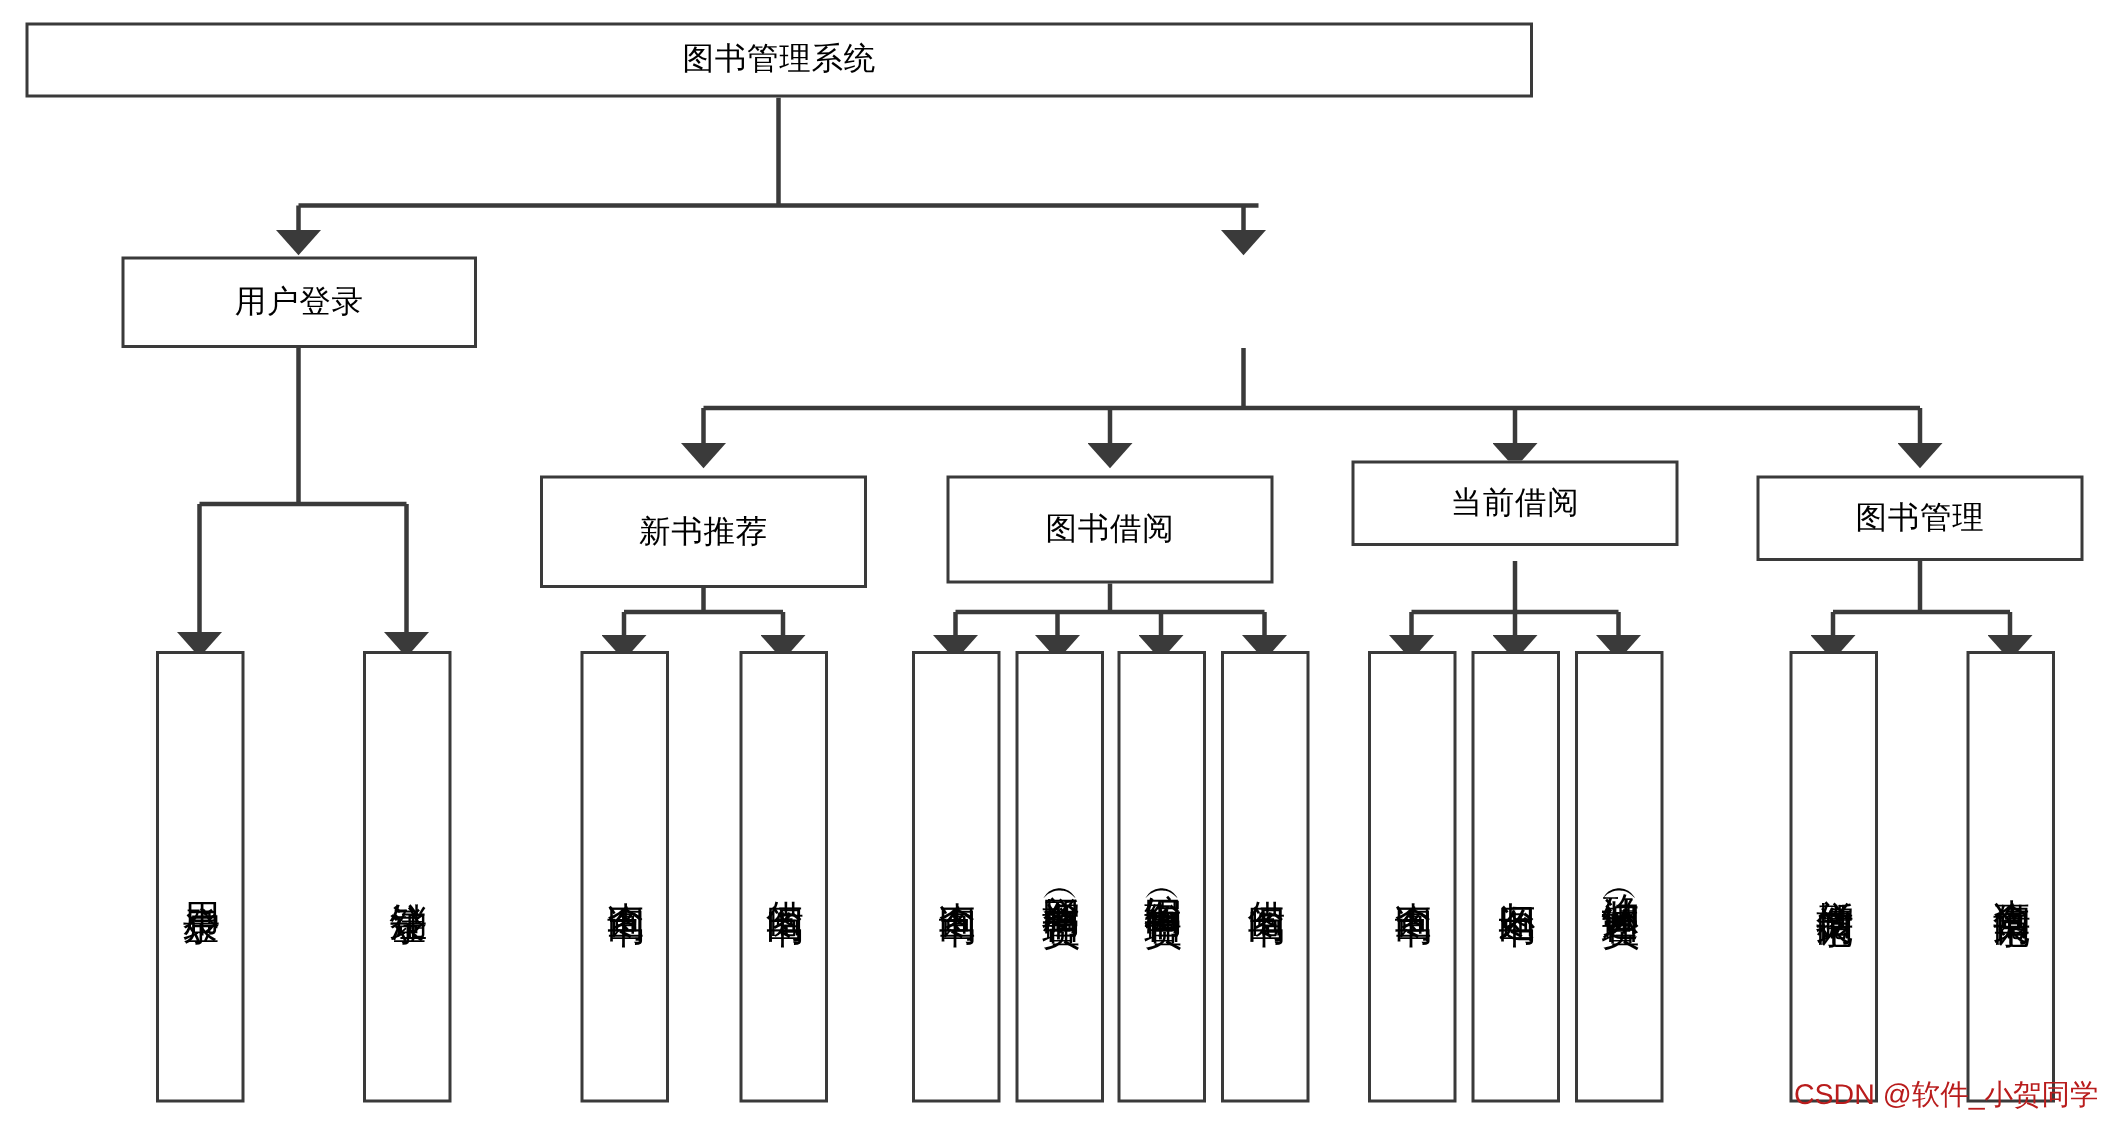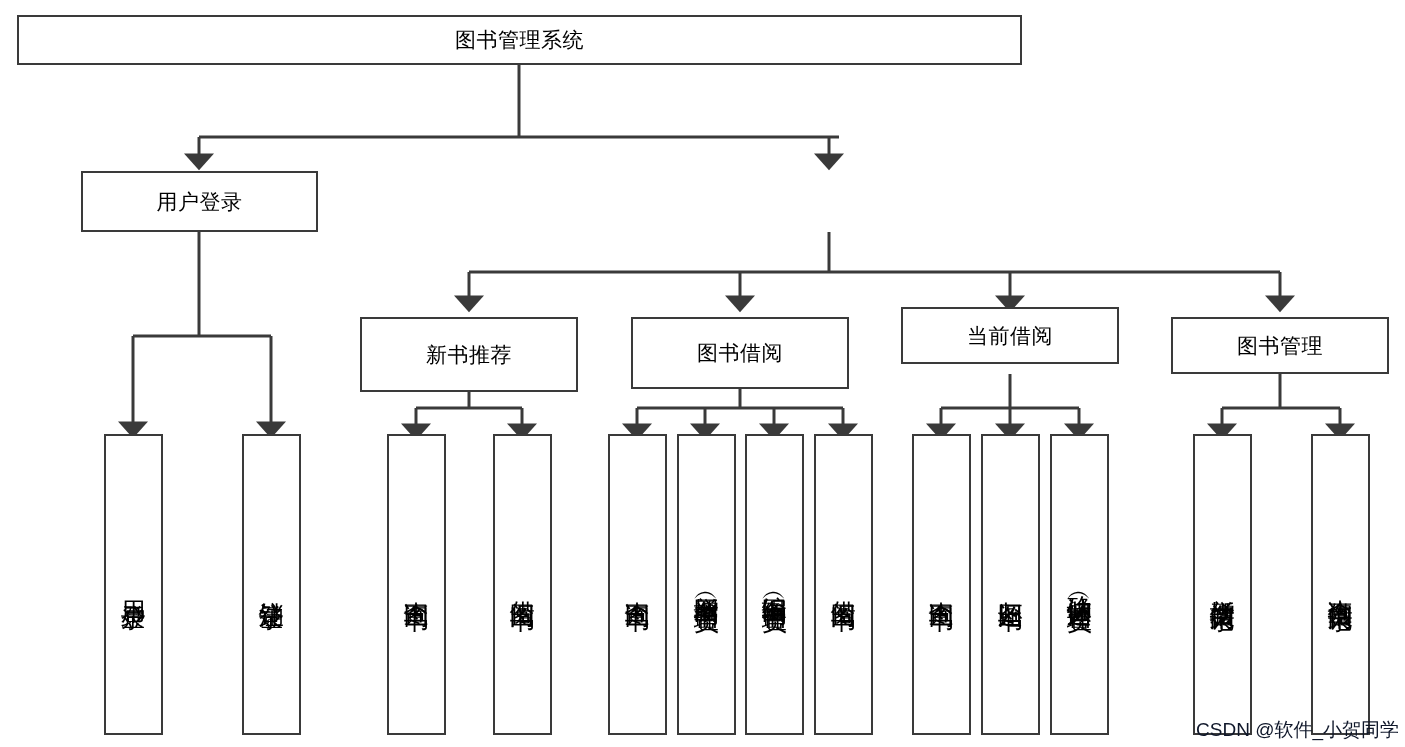--- a/index.html
+++ b/index.html
@@ -54,21 +54,21 @@
     white-space: nowrap;
   }
   .nodelabel {
     display: block;
   }
   #watermark {
     position: absolute;
     right: 6px;
     bottom: 4px;
     font-size: 19px;
-    color: #0f172a;
+    color: #b91c1c;
     white-space: nowrap;
     font-family: "Liberation Sans", "DejaVu Sans", sans-serif;
   }
 </style>
 </head>
 <body>
 
 <div id="diagram-root">
 
   <svg class="edges" viewBox="0 0 1405 747" xmlns="http://www.w3.org/2000/svg">

